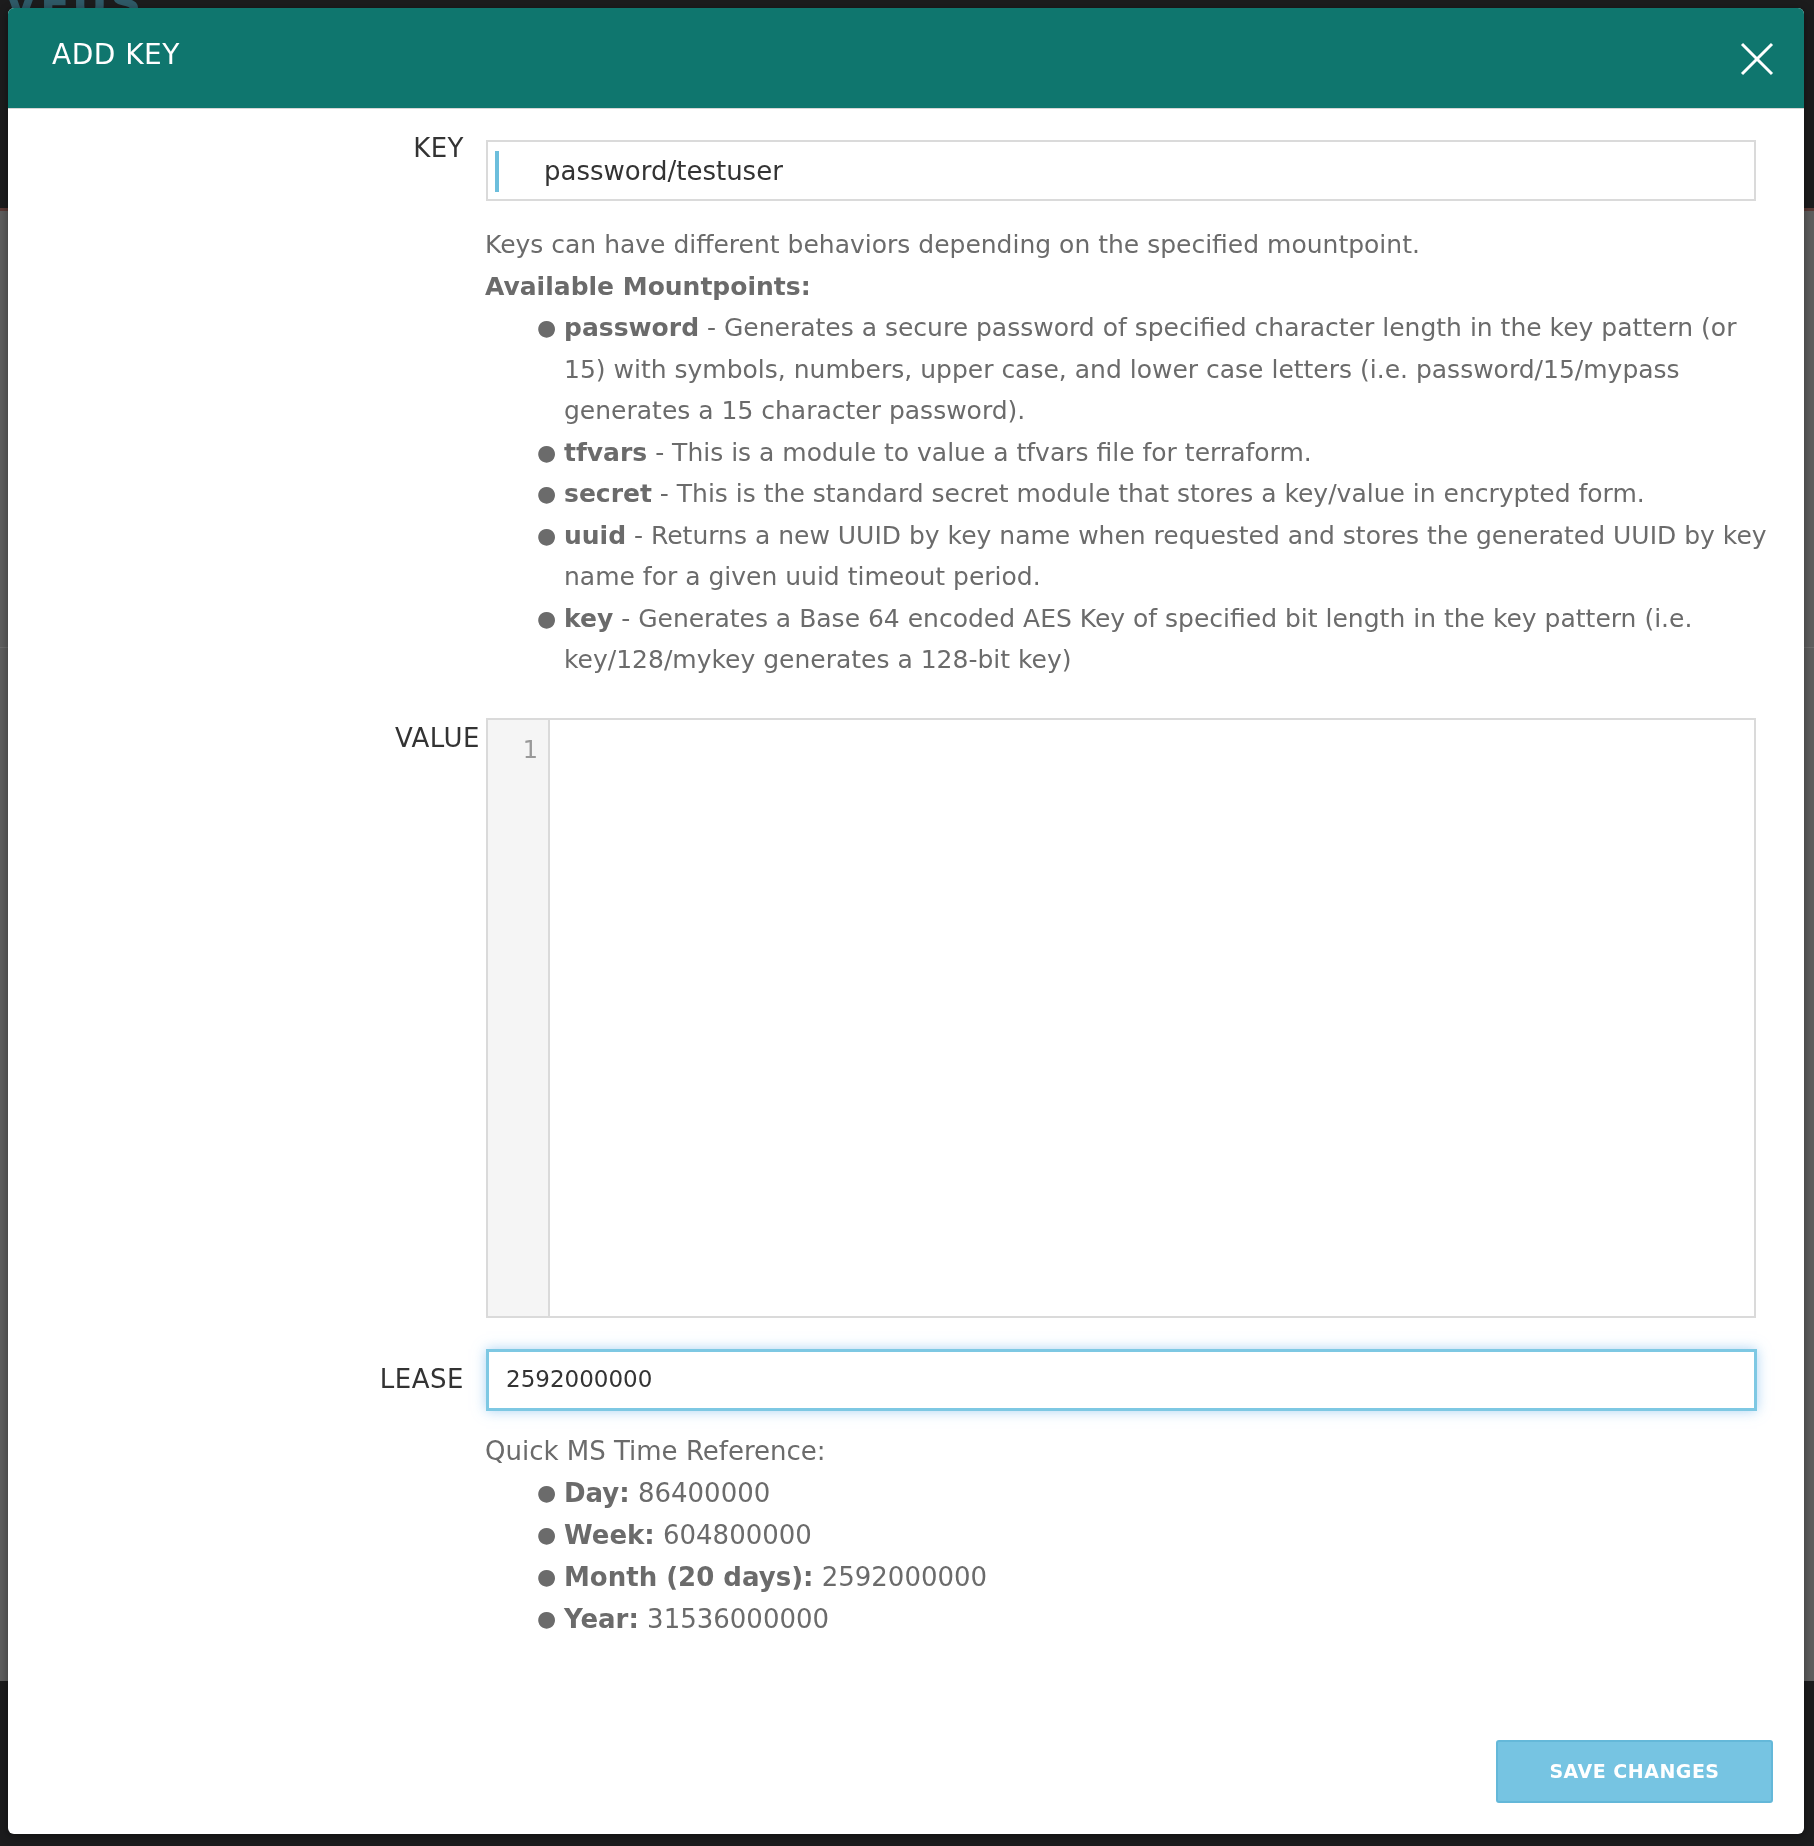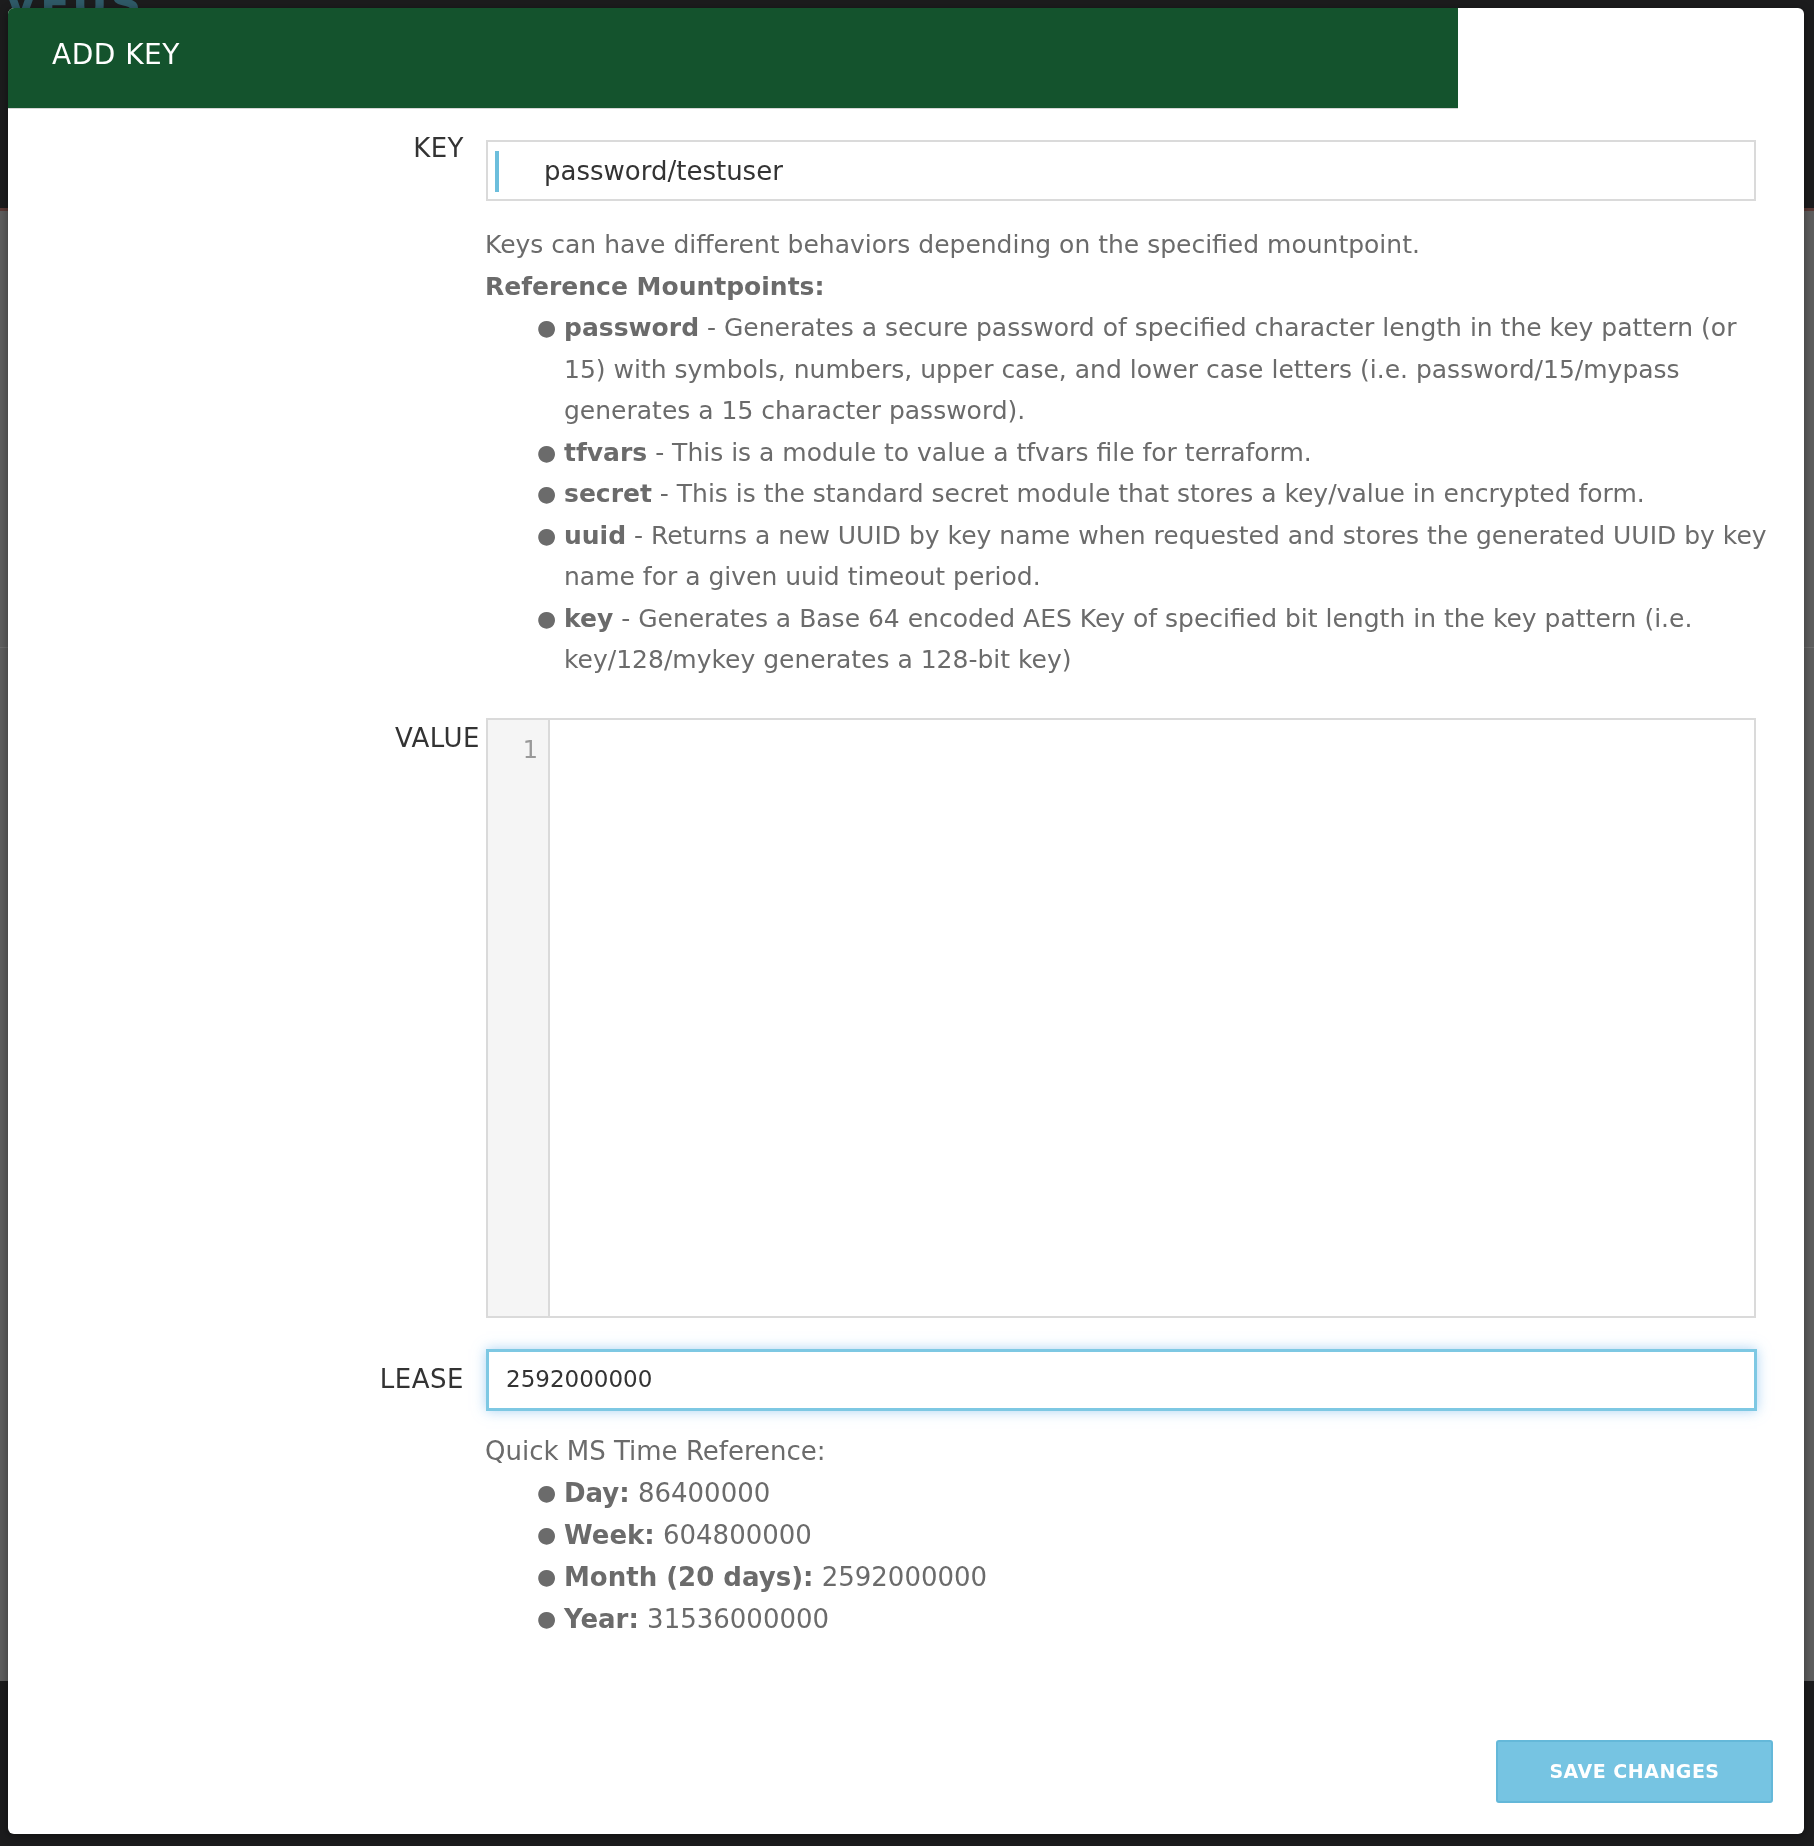--- a/index.html
+++ b/index.html
@@ -15,22 +15,22 @@
   .bg-body { position: absolute; left: 0; top: 211px; width: 1814px; height: 1470px; background: #5e5e5e; }
   .bg-divider { position: absolute; left: 0; top: 647px; width: 1814px; height: 1px; background: #6c6c6c; }
   .bg-bottom { position: absolute; left: 0; top: 1681px; width: 1814px; height: 165px; background: #1c1c1d; }
 
   .modal {
     position: absolute; left: 8px; top: 8px; width: 1796px; height: 1826px;
     background: #ffffff; border-radius: 6px; overflow: hidden;
     box-shadow: 0 2px 10px rgba(0,0,0,0.4);
   }
   .modal-header {
-    position: absolute; left: 0; top: 0; width: 1450px; height: 100px;
-    background: #14532d; border-bottom: 1px solid #d6d6d6;
+    position: absolute; left: 0; top: 0; width: 1796px; height: 100px;
+    background: #0f766e; border-bottom: 1px solid #d6d6d6;
   }
   .modal-title {
     position: absolute; left: 44px; top: 30px; color: #ffffff;
     font-size: 28px; letter-spacing: 0.5px;
   }
   .close-btn {
     position: absolute; left: 1730px; top: 32px; width: 38px; height: 38px; cursor: pointer;
   }
   .close-btn svg { display: block; }
 
@@ -122,21 +122,21 @@
   </div>
 
   <div class="field-label" style="left:256px; top:125px;">KEY</div>
   <div class="key-input">
     <div class="key-caret-bar"></div>
     <div class="key-value">password/testuser</div>
   </div>
 
   <div class="help">
     <div>Keys can have different behaviors depending on the specified mountpoint.</div>
-    <div class="strong">Reference Mountpoints:</div>
+    <div class="strong">Available Mountpoints:</div>
     <ul>
       <li><span class="bullet">●</span><span class="strong">password</span><span> - Generates a secure password of specified character length in the key pattern (or 15) with symbols, numbers, upper case, and lower case letters (i.e. password/15/mypass generates a 15 character password).</span></li>
       <li><span class="bullet">●</span><span class="strong">tfvars</span><span> - This is a module to value a tfvars file for terraform.</span></li>
       <li><span class="bullet">●</span><span class="strong">secret</span><span> - This is the standard secret module that stores a key/value in encrypted form.</span></li>
       <li><span class="bullet">●</span><span class="strong">uuid</span><span> - Returns a new UUID by key name when requested and stores the generated UUID by key name for a given uuid timeout period.</span></li>
       <li><span class="bullet">●</span><span class="strong">key</span><span> - Generates a Base 64 encoded AES Key of specified bit length in the key pattern (i.e. key/128/mykey generates a 128-bit key)</span></li>
     </ul>
   </div>
 
   <div class="field-label" style="left:272px; top:715px;">VALUE</div>

